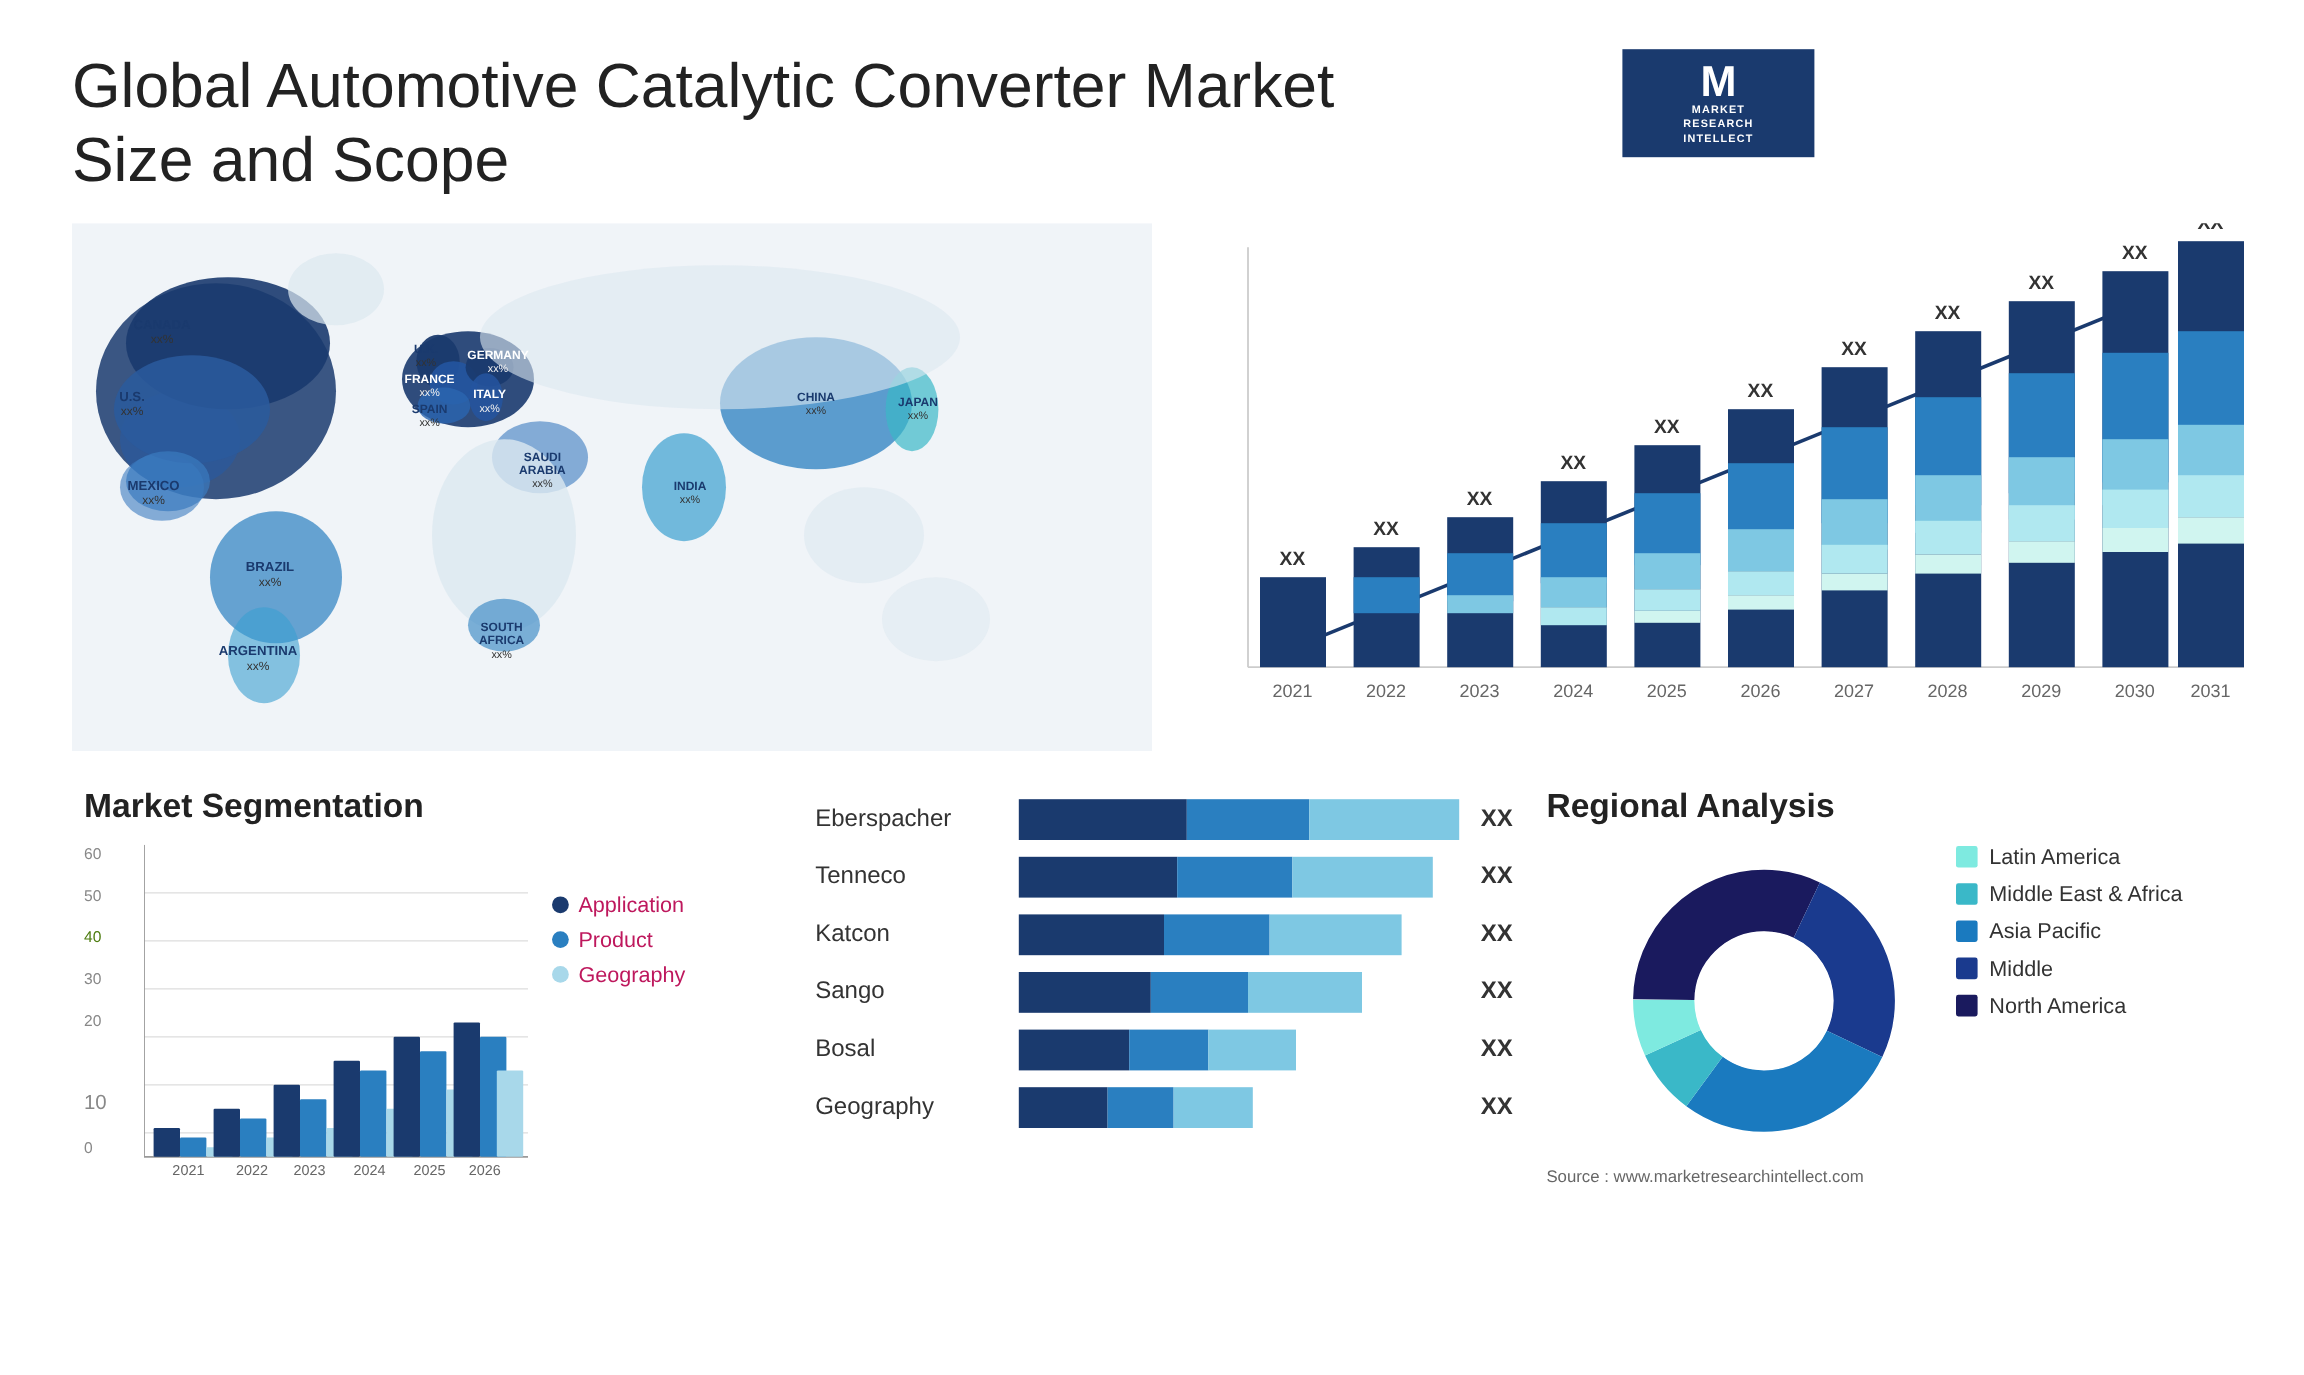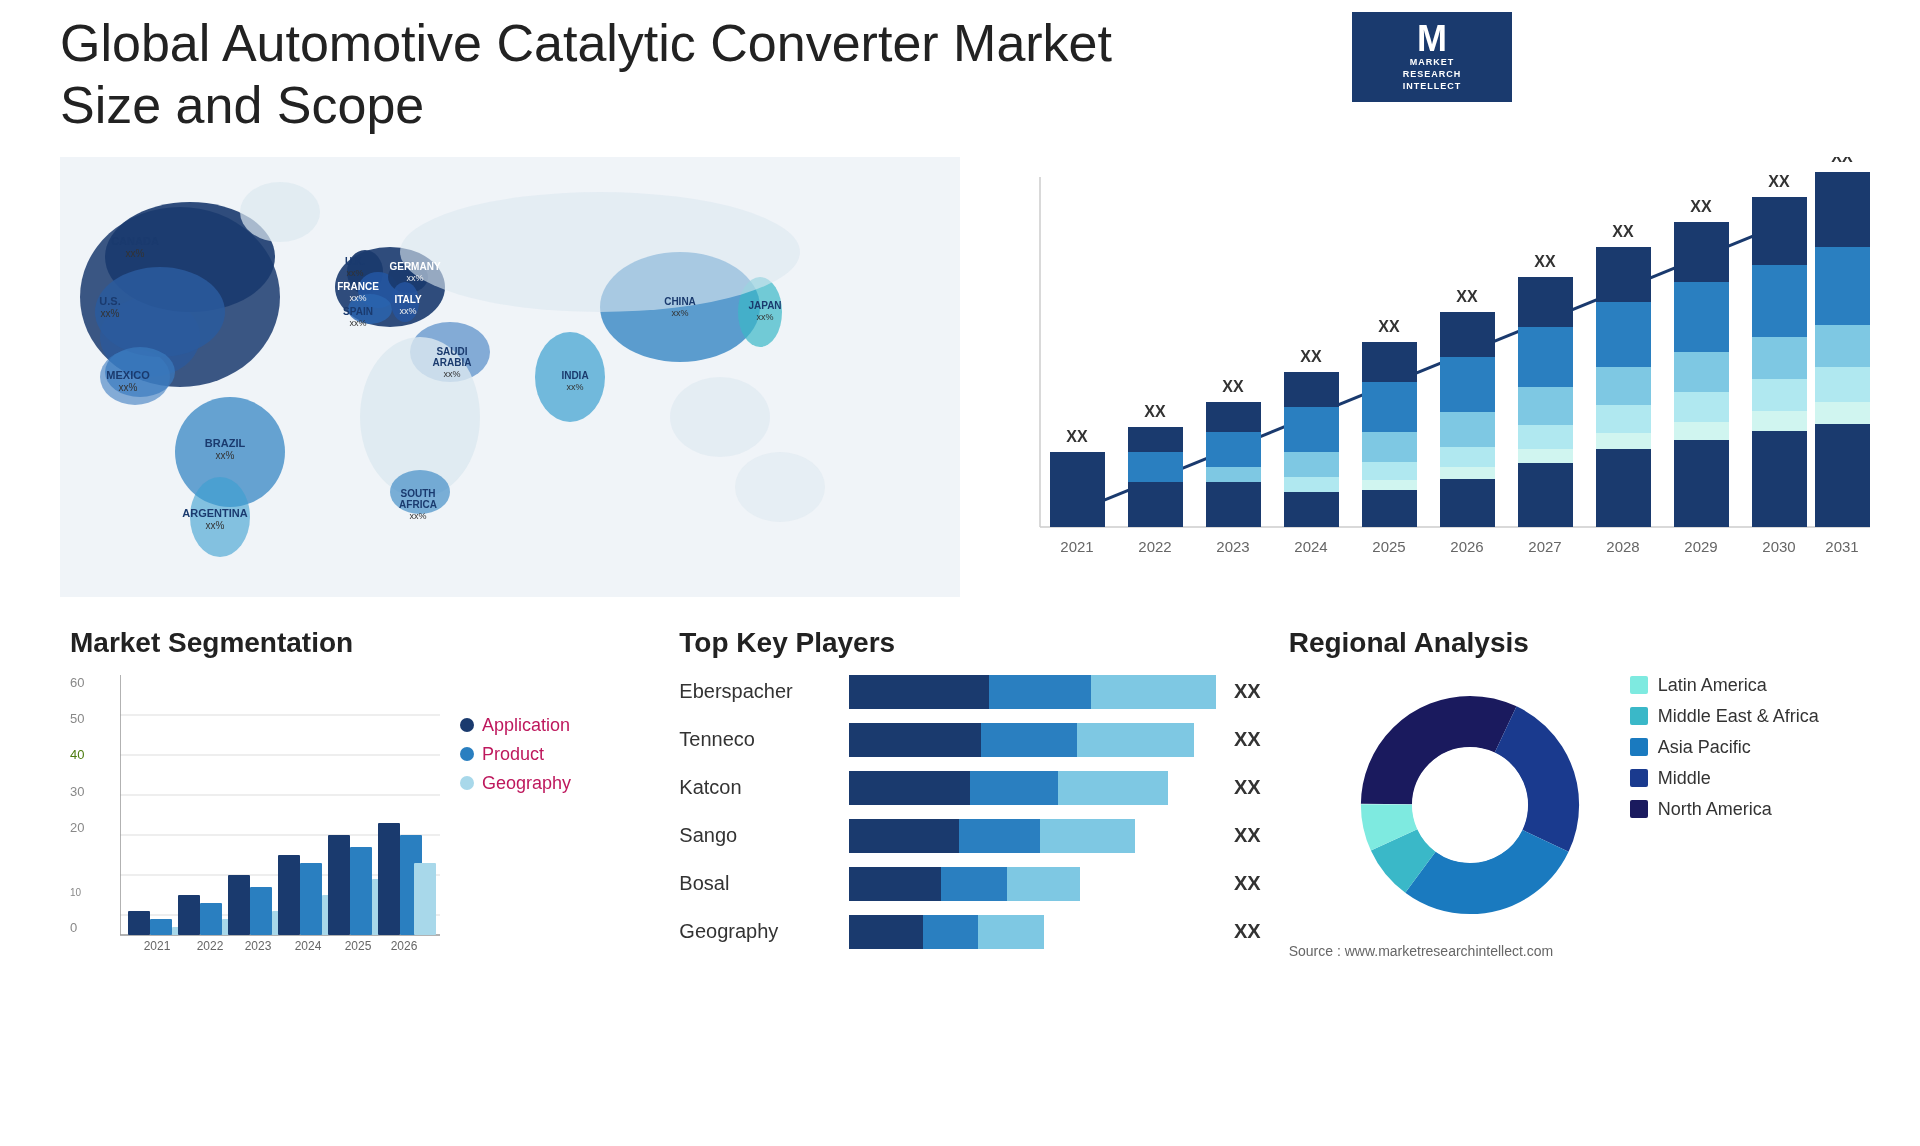--- a/index.html
+++ b/index.html
@@ -6,21 +6,21 @@
     body {
       font-family: 'Arial', sans-serif;
       background: #fff;
       width: 1920px;
       min-height: 1146px;
       overflow: hidden;
     }
     .page {
       width: 1572px;
       min-height: 1146px;
-      padding: 12px 60px;
+      padding: 41px 60px;
       position: relative;
     }
     .header {
       display: flex;
       justify-content: space-between;
       align-items: flex-start;
       margin-bottom: 20px;
     }
     .title {
       font-size: 52px;
@@ -403,21 +403,21 @@
 
     <div class="bottom-grid">
 
       <div class="segmentation-section">
         <div class="section-title">Market Segmentation</div>
         <div style="display:flex; gap:20px; align-items:flex-start;">
           <div style="position:relative; padding-left:50px;">
             
             <div style="position:absolute; left:0; top:0; height:260px; display:flex; flex-direction:column-reverse; justify-content:space-between;">
               <span style="font-size:13px;color:#888;">0</span>
-              <span style="font-size:10px;color:#888;margin-top:31px;">10</span>
+              <span style="font-size:17px;color:#888;margin-top:31px;">10</span>
               <span style="font-size:13px;color:#888;">20</span>
               <span style="font-size:13px;color:#888;">30</span>
               <span style="font-size:13px;color:#4d7c0f;">40</span>
               <span style="font-size:13px;color:#888;">50</span>
               <span style="font-size:13px;color:#888;">60</span>
             </div>
             <svg viewBox="0 0 320 280" width="320" height="280">
 
               <line x1="0" y1="240" x2="320" y2="240" stroke="#ddd" stroke-width="1"></line>
               <line x1="0" y1="200" x2="320" y2="200" stroke="#ddd" stroke-width="1"></line>
@@ -473,21 +473,20 @@
             </div>
             <div class="legend-item">
               <div class="legend-dot" style="background:#a8d8ea;"></div>
               <span>Geography</span>
             </div>
           </div>
         </div>
       </div>
 
       <div class="players-section">
-        <div class="section-title">Top Key Players</div>
         <div class="players-chart">
 
           <div class="player-row">
             <div class="player-name">Eberspacher</div>
             <div class="player-bar-container">
               <div class="player-bar-seg" style="width:38%;background:#1a3a6e;"></div>
               <div class="player-bar-seg" style="width:28%;background:#2a7fc0;"></div>
               <div class="player-bar-seg" style="width:34%;background:#7ec8e3;"></div>
             </div>
             <div class="player-xx">XX</div>

